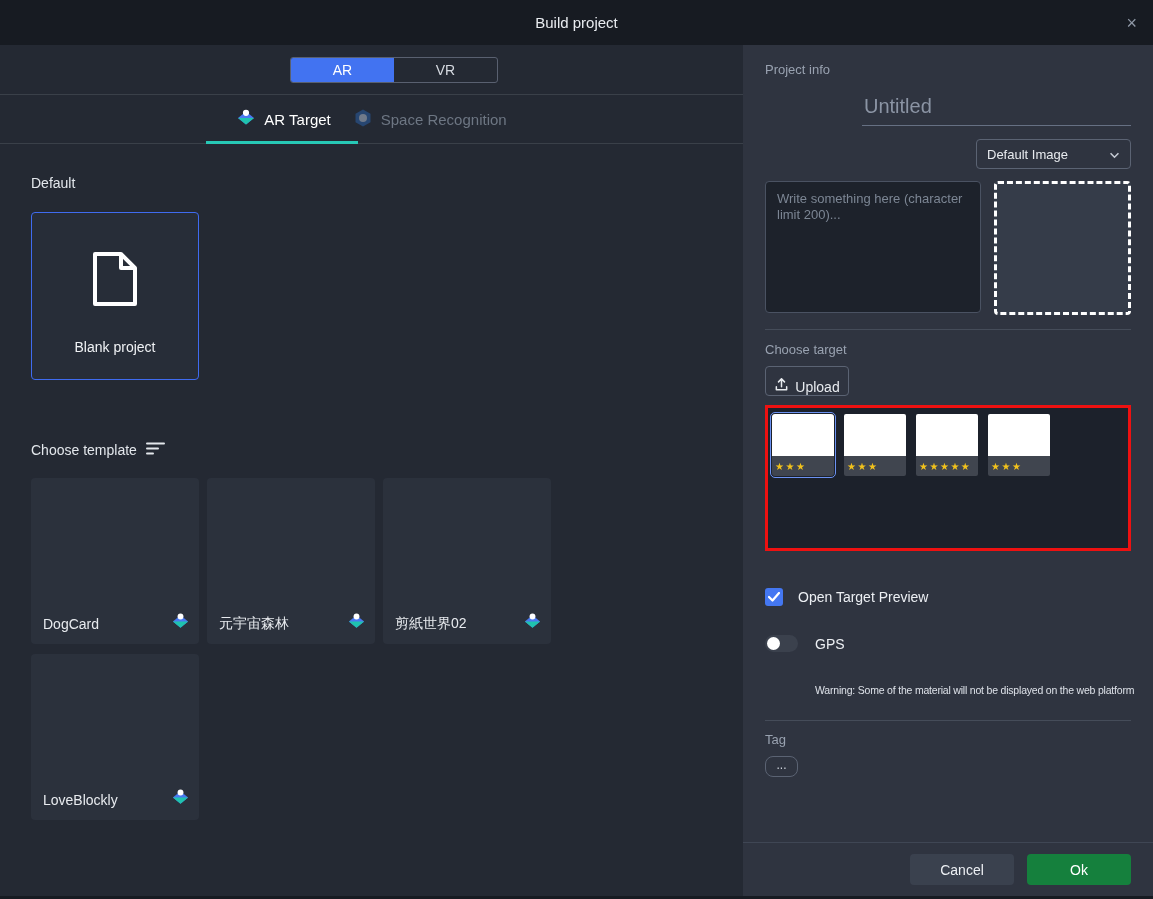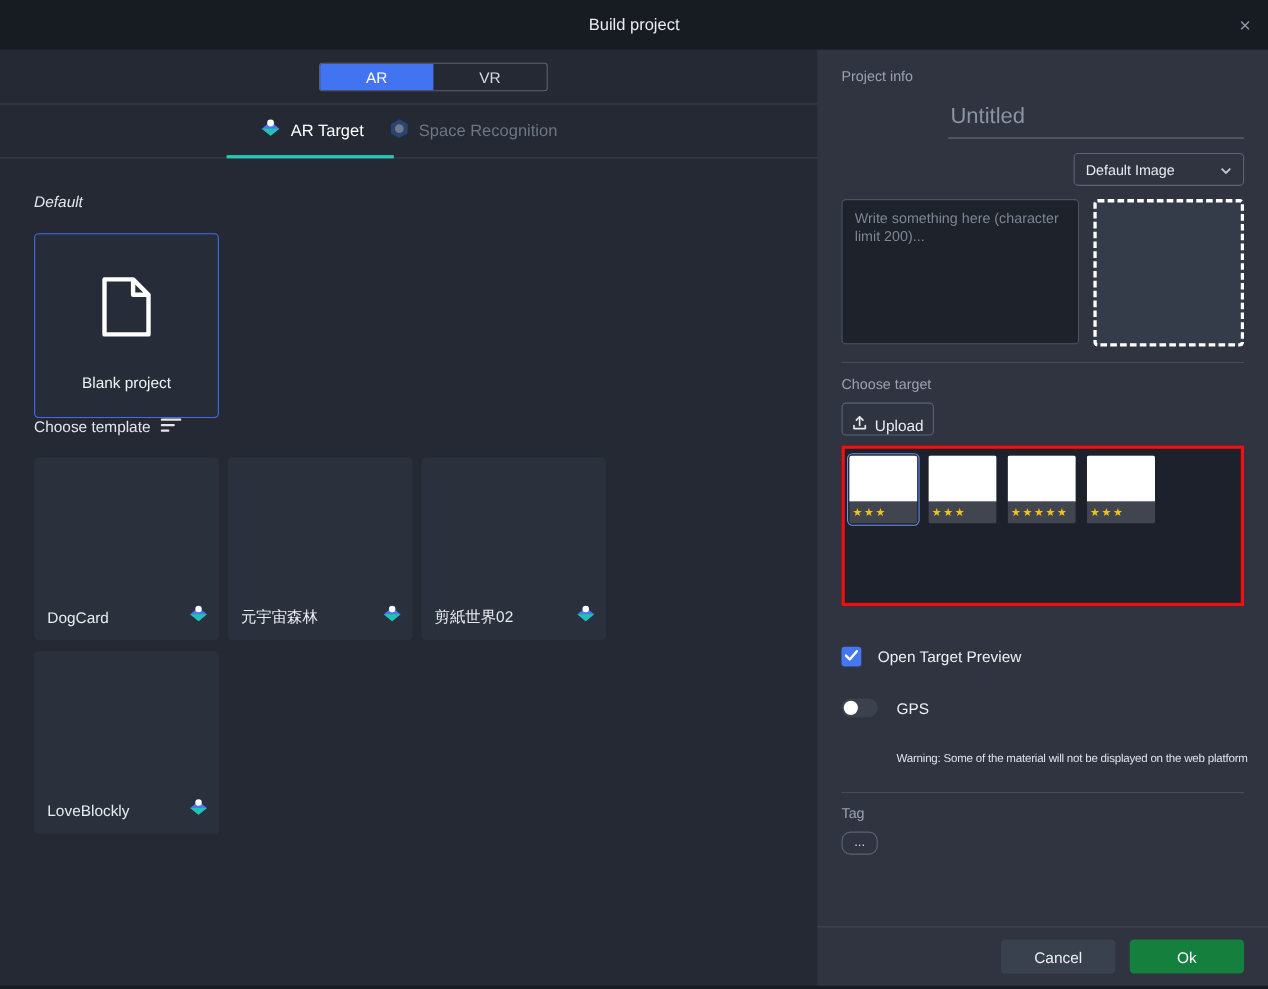--- a/index.html
+++ b/index.html
@@ -30,28 +30,28 @@
              border-bottom:1px solid #3a4049; flex:0 0 auto; }
   .tabs { display:flex; gap:22px; height:100%; }
   .tab { display:flex; align-items:center; gap:8px; position:relative; height:100%;
          font-size:15px; color:#6d7683; cursor:pointer; }
   .tab.active { color:#ffffff; }
   .tab.active::after { content:""; position:absolute; bottom:-1px; left:-30px; right:-27px;
                        height:3px; background:#27c8b6; }
 
   .left-content { padding:0 31px; flex:1; overflow:hidden; }
   .section-label { font-size:14px; color:#e3e7ec; display:flex; align-items:center; gap:9px; }
-  .lbl-default { margin-top:31px;font-style:italic; }
+  .lbl-default { margin-top:31px; }
   .blank-card { margin-top:21px; width:168px; height:168px; border:1px solid #3f6bf0;
                 border-radius:4px; background:#272d38; display:flex; flex-direction:column;
                 align-items:center; cursor:pointer; }
   .blank-card .file-ic { margin-top:37px; }
   .blank-card .blank-label { margin-top:27px; font-size:14px; color:#f0f2f5; }
 
-  .template-head { }
+  .template-head { margin-top:62px; }
   .template-grid { margin-top:20px; display:grid; grid-template-columns:repeat(3,168px);
                    column-gap:8px; row-gap:10px; }
   .tcard { height:166px; background:#2b313c; border-radius:4px; position:relative; cursor:pointer; }
   .tcard-footer { position:absolute; left:12px; right:9px; bottom:9px; display:flex;
                   justify-content:space-between; align-items:center; }
   .tcard-name { font-size:14px; color:#e8ebef; }
 
   
   .right { width:410px; background:#2f3440; display:flex; flex-direction:column; }
   .rp-scroll { flex:1; padding:0 22px; overflow:hidden; display:flex; flex-direction:column; }

